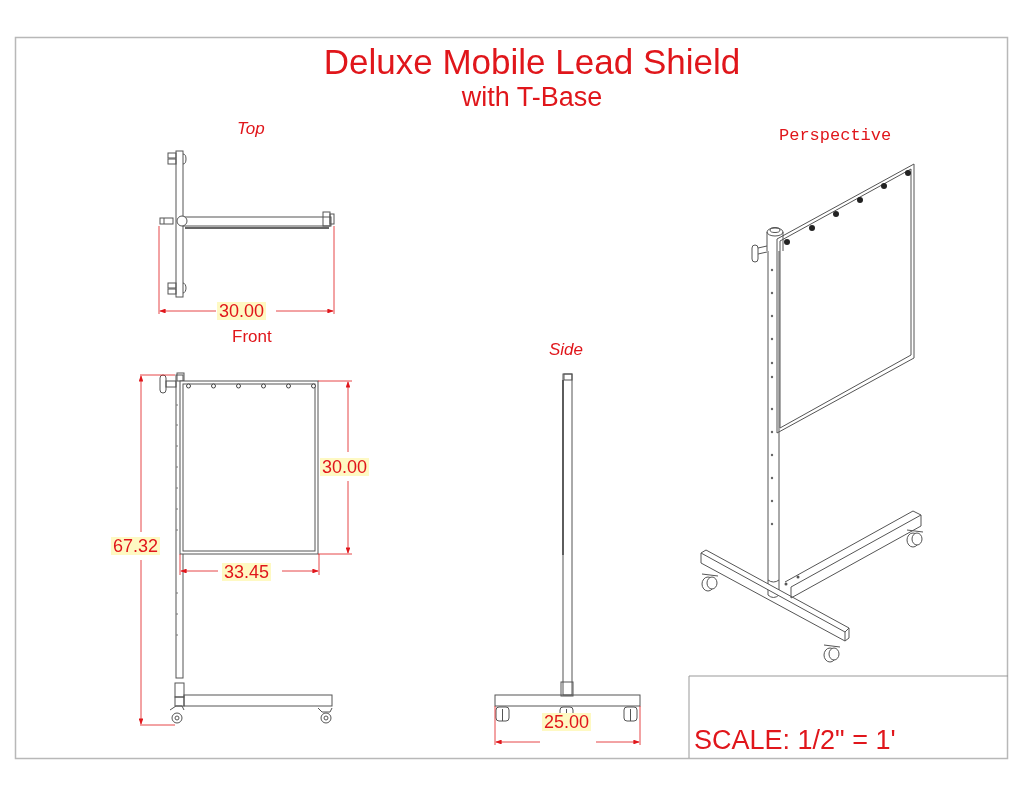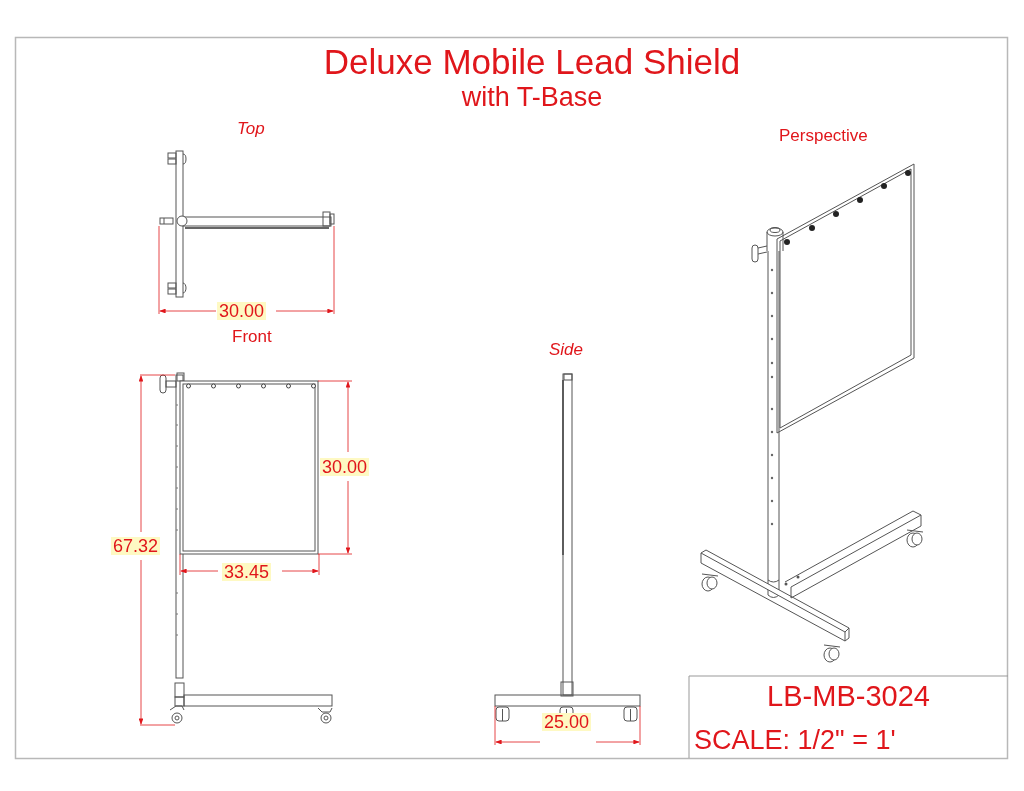--- a/index.html
+++ b/index.html
@@ -215,17 +215,16 @@
   <div class="lbl dim" style="left:217px; top:302px;">30.00</div>
 
   <div class="lbl view-title" style="left:232px; top:328px;">Front</div>
   <div class="lbl dim" style="left:111px; top:537px;">67.32</div>
   <div class="lbl dim" style="left:320px; top:458px;">30.00</div>
   <div class="lbl dim" style="left:222px; top:563px;">33.45</div>
 
   <div class="lbl view-title" style="left:549px; top:341px;font-style:italic;">Side</div>
   <div class="lbl dim" style="left:542px; top:713px;">25.00</div>
 
-  <div class="lbl view-title" style="left:779px; top:127px;">Perspective</div>
-
-  <div class="lbl tb-part">LB-MB-3024</div>
+  <div class="lbl view-title" style="left:779px; top:127px;font-family:Liberation Mono, monospace;">Perspective</div>
+
   <div class="lbl tb-scale">SCALE: 1/2" = 1'</div>
 </div>
 
 </body></html>

